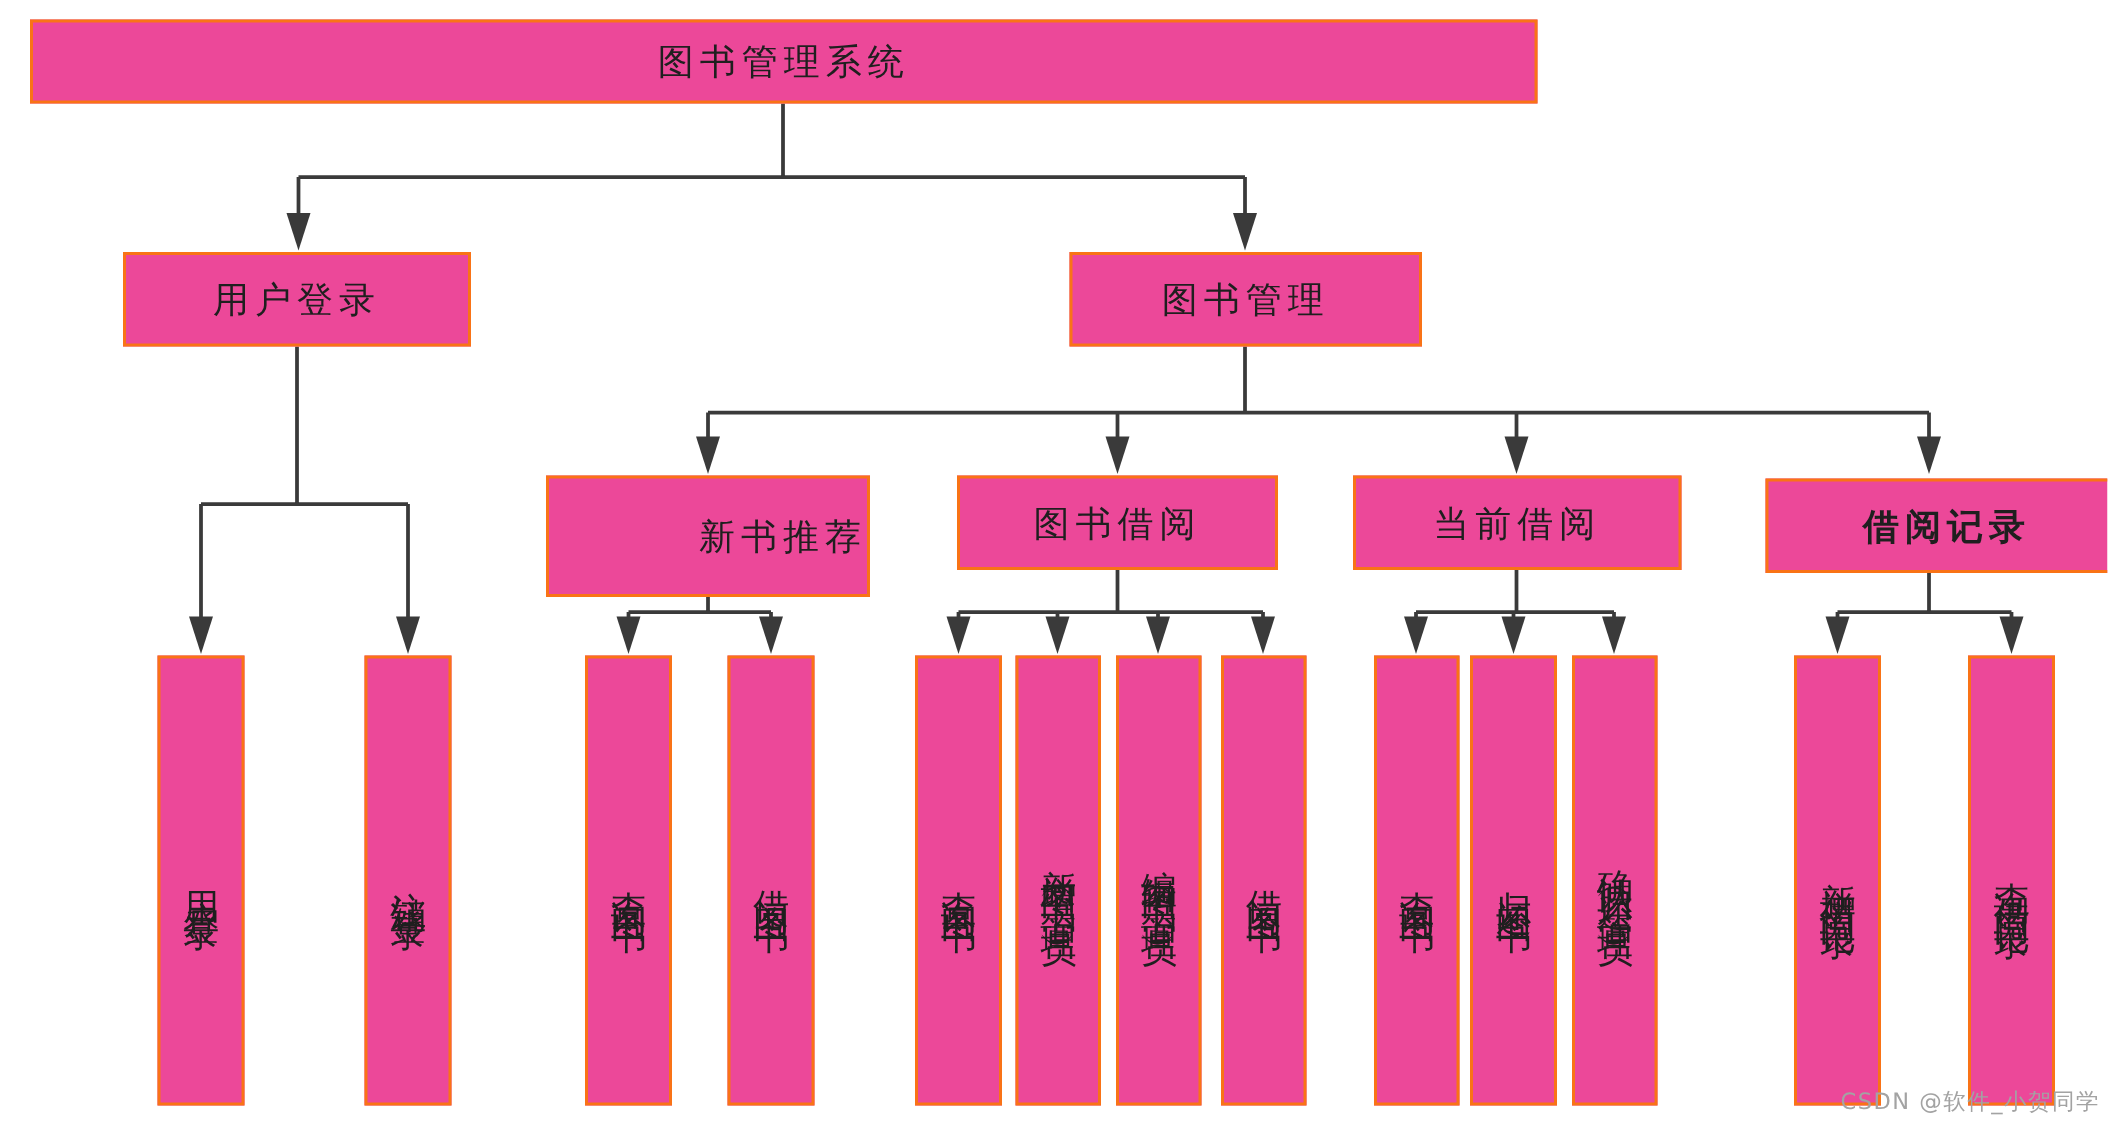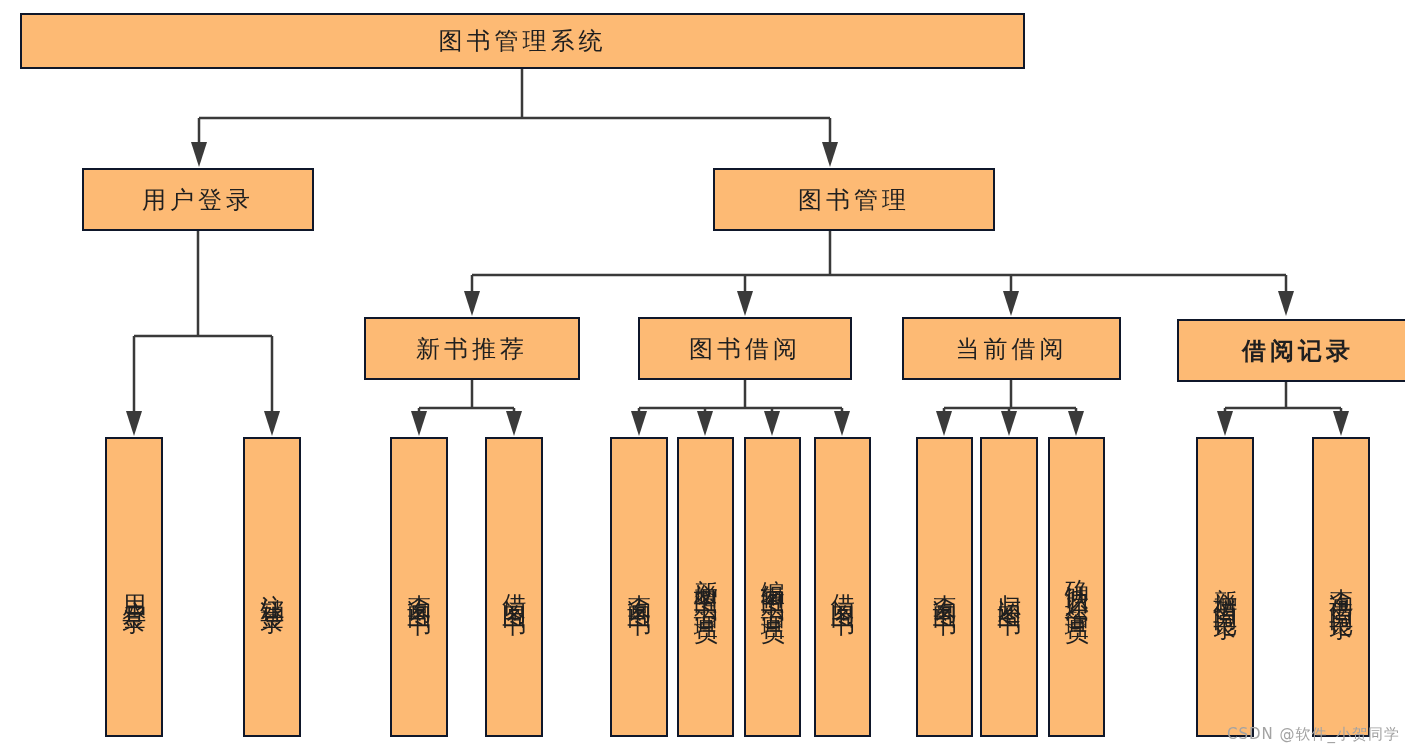--- a/index.html
+++ b/index.html
@@ -2,22 +2,22 @@
 <html><head>
 <meta charset="utf-8">
 <style>
   html,body { margin:0; padding:0; background:#ffffff; }
   .canvas {
     position:relative; width:1405px; height:747px; background:#ffffff;
     font-family:"DejaVu Sans","Liberation Sans",sans-serif; overflow:hidden;
   }
   svg.connectors { position:absolute; left:0; top:0; width:1405px; height:747px; z-index:1; }
   .node {
-    position:absolute; box-sizing:border-box; background:#fdba74;
-    border:2px solid #0f172a; color:#1f1f1f; z-index:2;
+    position:absolute; box-sizing:border-box; background:#ec4899;
+    border:2px solid #f97316; color:#1f1f1f; z-index:2;
     display:flex; align-items:center; justify-content:center;
   }
   .h-label { font-size:24px; letter-spacing:4px; white-space:nowrap; }
   .leaf .v-label {
     writing-mode:vertical-rl; text-orientation:mixed;
     font-size:24px; letter-spacing:6px; line-height:1.1; white-space:nowrap;
   }
   .watermark {
     position:absolute; right:5px; bottom:3px; z-index:5;
     font-size:15px; letter-spacing:1px; color:#a3a3a3; white-space:nowrap;
@@ -61,25 +61,25 @@
     </g>
   </svg>
 
   <div class="node" style="left:20px; top:13px; width:1005px; height:56px;">
     <span class="h-label">图书管理系统</span>
   </div>
 
   <div class="node" style="left:82px; top:168px; width:232px; height:63px;">
     <span class="h-label">用户登录</span>
   </div>
-  <div class="node" style="left:713px; top:168px; width:282px; height:63px;">
+  <div class="node" style="left:713px; top:168px; width:235px; height:63px;">
     <span class="h-label">图书管理</span>
   </div>
 
-  <div class="node" style="left:364px; top:317px; width:216px; height:63px;">
+  <div class="node" style="left:364px; top:317px; width:216px; height:81px;justify-content:flex-end;">
     <span class="h-label">新书推荐</span>
   </div>
   <div class="node" style="left:902px; top:317px; width:219px; height:63px;">
     <span class="h-label">当前借阅</span>
   </div>
   <div class="node" style="left:638px; top:317px; width:214px; height:63px;">
     <span class="h-label">图书借阅</span>
   </div>
   <div class="node" style="left:1177px; top:319px; width:242px; height:63px;font-weight:bold;">
     <span class="h-label">借阅记录</span>

